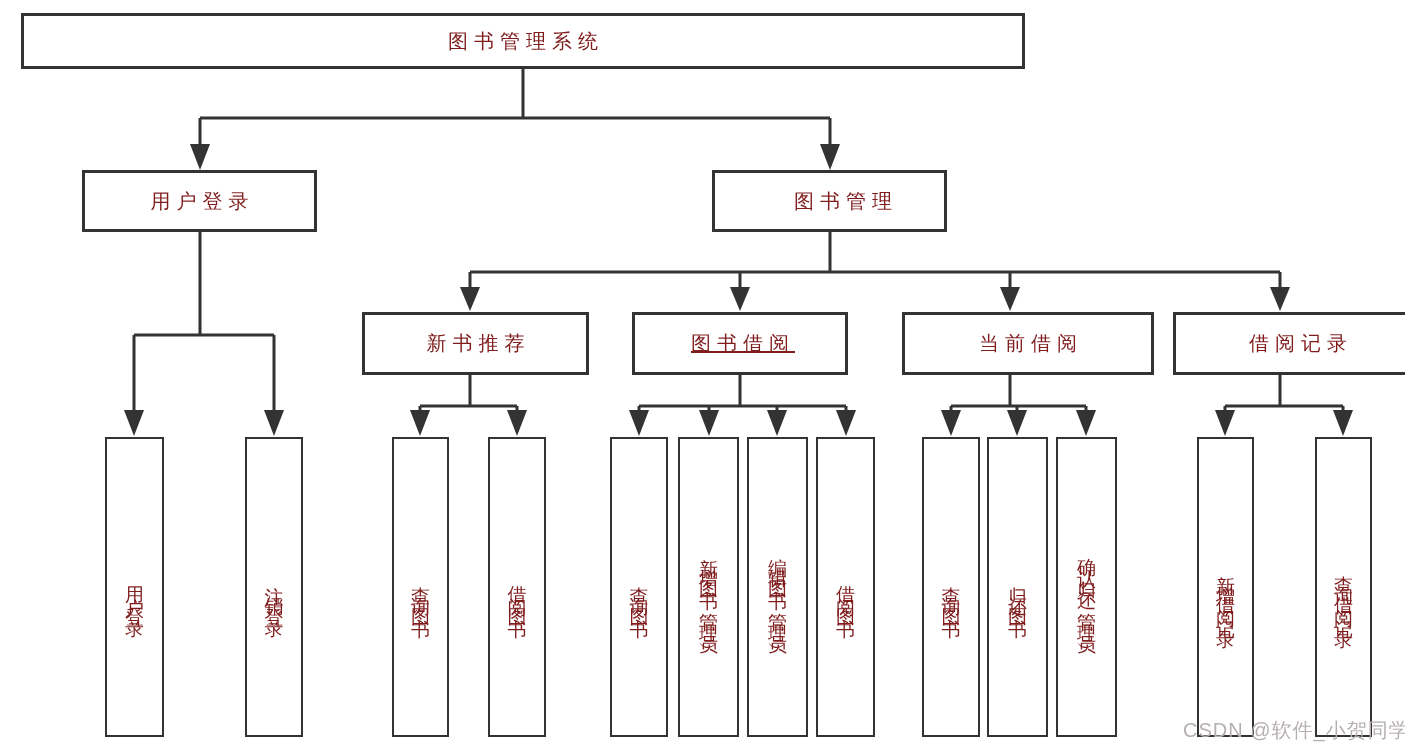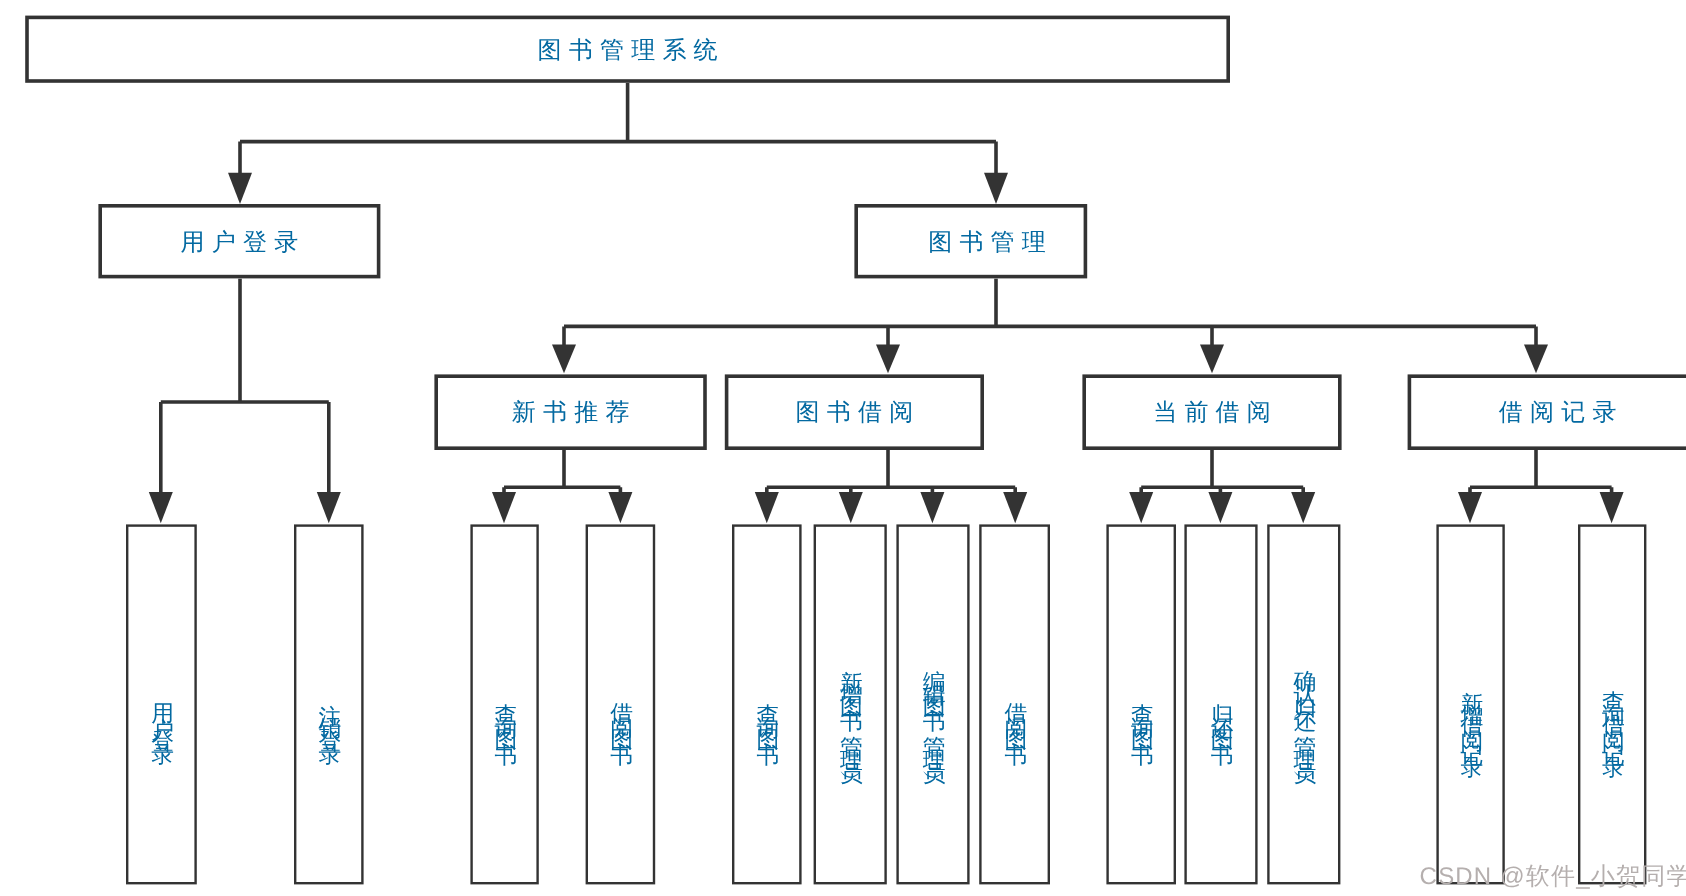--- a/index.html
+++ b/index.html
@@ -32,21 +32,21 @@
     stroke: none;
   }
   .box {
     position: absolute;
     box-sizing: border-box;
     background: #ffffff;
     border: 3px solid #333333;
     display: flex;
     align-items: center;
     justify-content: center;
-    color: #0369a1;
+    color: #7f1d1d;
   }
   .box.h span {
     font-size: 20px;
     letter-spacing: 6px;
     padding-left: 6px;
     white-space: nowrap;
   }
   .box.leaf {
     border-width: 2px;
   }
@@ -109,31 +109,31 @@
     <polygon points="1333,410 1353,410 1343,436"></polygon>
   </svg>
 
   <div class="box h" style="left:21px; top:13px; width:1004px; height:56px;">
     <span>图书管理系统</span>
   </div>
 
   <div class="box h" style="left:82px; top:170px; width:235px; height:62px;">
     <span>用户登录</span>
   </div>
-  <div class="box h" style="left:712px; top:170px; width:194px; height:62px;padding-left:27px;">
+  <div class="box h" style="left:712px; top:170px; width:235px; height:62px;padding-left:27px;">
     <span>图书管理</span>
   </div>
 
   <div class="box h" style="left:362px; top:312px; width:227px; height:63px;">
     <span>新书推荐</span>
   </div>
-  <div class="box h" style="left:604px; top:312px; width:216px; height:63px;">
+  <div class="box h" style="left:632px; top:312px; width:216px; height:63px;text-decoration:underline;">
     <span>图书借阅</span>
   </div>
-  <div class="box h" style="left:902px; top:312px; width:216px; height:63px;text-align:center;">
+  <div class="box h" style="left:902px; top:312px; width:252px; height:63px;text-align:center;">
     <span>当前借阅</span>
   </div>
   <div class="box h" style="left:1173px; top:312px; width:250px; height:63px;">
     <span>借阅记录</span>
   </div>
 
   <div class="box leaf" style="left:105px; top:437px; width:59px; height:300px;">
     <span>用户登录</span>
   </div>
   <div class="box leaf" style="left:245px; top:437px; width:58px; height:300px;">

